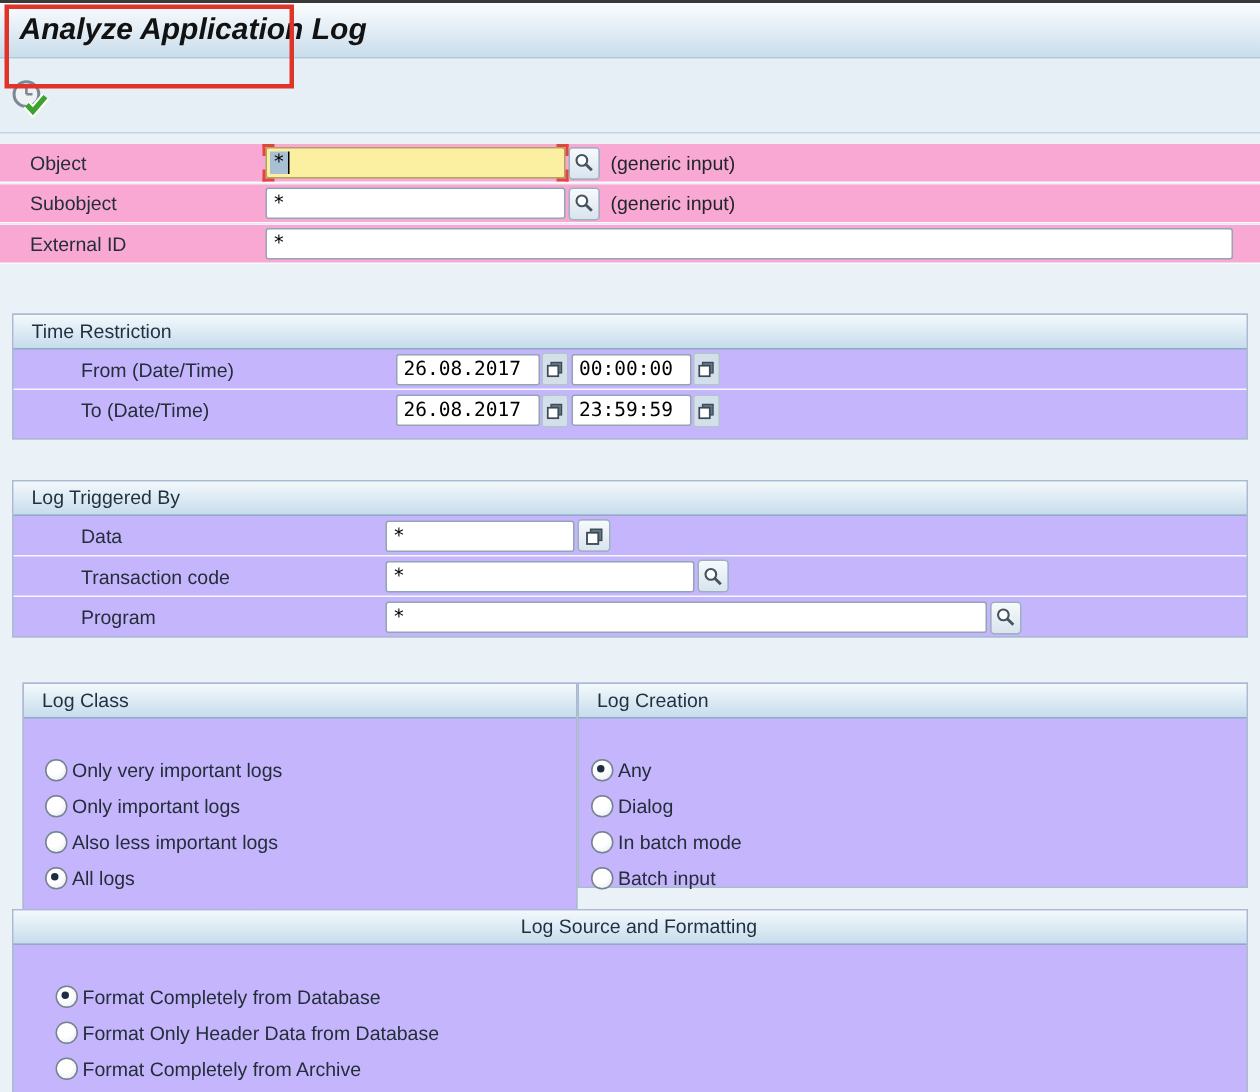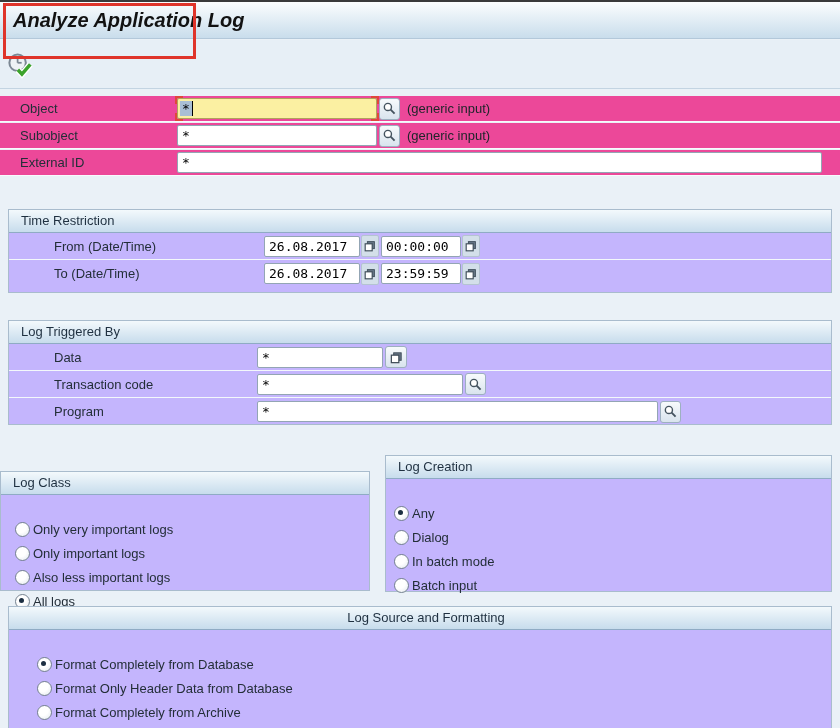--- a/index.html
+++ b/index.html
@@ -14,21 +14,21 @@
   .titlebar{position:absolute;left:0;top:2px;width:840px;height:37px;
     background:linear-gradient(#fbfdfe,#c9ddec);border-bottom:1px solid #b3c8da;box-sizing:border-box;}
   .title{position:absolute;left:13px;top:0;line-height:36px;font-size:20px;font-weight:bold;font-style:italic;color:#121212;}
   .red-rect{position:absolute;left:3px;top:3px;width:187px;height:50px;border:3px solid #df342a;z-index:9;}
   
   .toolbar{position:absolute;left:0;top:40px;width:840px;height:49px;background:#e7eff6;
     border-bottom:1px solid #c3d4e2;box-sizing:border-box;}
   .exec-btn{position:absolute;left:6px;top:12px;width:27px;height:27px;border:none;background:transparent;padding:0;cursor:pointer;}
   .exec-btn svg{width:27px;height:27px;display:block;}
   
-  .plain-row{position:absolute;left:0;width:840px;height:26px;background:#ec4899;
+  .plain-row{position:absolute;left:0;width:840px;height:26px;background:#f9a8d4;
     border-bottom:1px solid #f8fbfd;display:flex;align-items:center;padding-left:20px;box-sizing:border-box;}
   .plain-row .lbl{width:157px;flex:none;}
   .input{height:21px;border:1px solid #93a5b4;background:#fff;border-radius:2px;
     font-family:"DejaVu Sans Mono",monospace;font-size:13px;padding:0 4px;box-sizing:border-box;color:#000;}
   .hint{margin-left:7px;color:#20252b;}
   
   .focus-wrap{position:relative;flex:none;}
   .yellow-field{width:200px;height:21px;background:#fbf0a2;border:1px solid #b0a35c;border-radius:2px;
     box-sizing:border-box;display:flex;align-items:center;padding:0 2px;
     font-family:"DejaVu Sans Mono",monospace;font-size:13px;color:#000;cursor:text;}
@@ -209,21 +209,21 @@
       <span>
         <svg viewBox="0 0 16 16">
             <circle cx="6.3" cy="6.3" r="3.8" fill="#fff" stroke="#44535f" stroke-width="1.5"></circle>
             <line x1="9.2" y1="9.2" x2="13.4" y2="13.4" stroke="#44535f" stroke-width="2"></line>
           </svg>
       </span>
     </button>
   </div>
 </div>
 
-<div class="sec" style="left:0;top:455px;width:370px;height:120px;margin-top:16px;">
+<div class="sec" style="left:15px;top:455px;width:370px;height:159px;">
   <div class="sec-h">Log Class</div>
   <div class="r-body" style="padding-left:14px;">
     <div class="r-row">
       <span class="radio"></span>
       <span class="r-lbl">Only very important logs</span>
     </div>
     <div class="r-row">
       <span class="radio"></span>
       <span class="r-lbl">Only important logs</span>
     </div>

